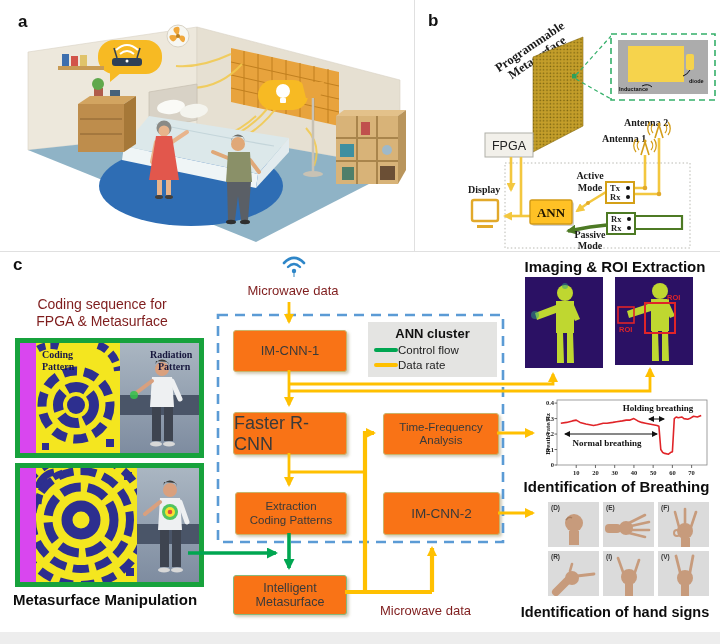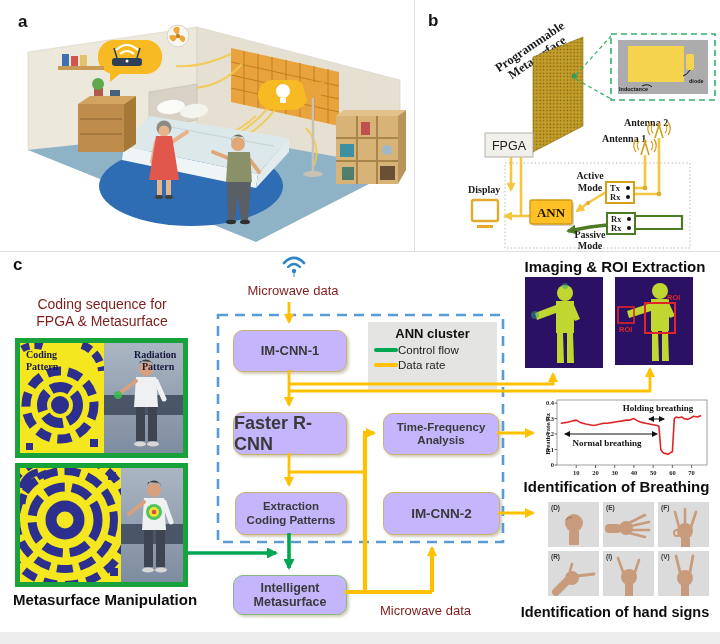--- a/index.html
+++ b/index.html
@@ -6,30 +6,30 @@
   body{width:720px;height:644px;position:relative;overflow:hidden;
        font-family:"Liberation Sans",sans-serif;color:#222;}
   .abs{position:absolute;}
   .figure{position:absolute;inset:0;background:#fff;}
   .divider-v{position:absolute;left:414px;top:0;width:1px;height:252px;background:#e0e0e0;}
   .divider-h{position:absolute;left:0;top:251px;width:720px;height:1px;background:#e0e0e0;}
   .bottom-strip{position:absolute;left:0;top:632px;width:720px;height:12px;background:#ededed;}
   .panel-label{font-weight:bold;font-size:17px;color:#111;}
   
   #panel-c{position:absolute;left:0;top:250px;width:720px;height:394px;}
-  .fbox{position:absolute;background:#c4b5fd;border:1px solid #c9b36b;border-radius:10px;
+  .fbox{position:absolute;background:#f97316;border:1px solid #c9b36b;border-radius:3px;
         box-shadow:2px 2px 3px rgba(120,105,50,.35);display:flex;flex-direction:column;
-        align-items:center;justify-content:center;line-height:1.15;color:#3a3a3a;z-index:3;font-weight:bold;}
+        align-items:center;justify-content:center;line-height:1.15;color:#3a3a3a;z-index:3;}
   .fbox.green{border:1.5px solid #86b97e;}
   .legendbox{position:absolute;background:#e4e4e2;z-index:3;padding:4px 6px 2px 6px;box-sizing:border-box;}
   .legendbox .ttl{font-weight:bold;font-size:13px;text-align:center;color:#111;margin-bottom:3px;}
   .legrow{display:flex;align-items:center;font-size:11.5px;color:#222;margin:3px 0;}
   .swatch{width:24px;height:3.5px;border-radius:2px;}
   .btitle{font-weight:bold;color:#0d0d0d;text-align:center;z-index:3;}
-  .greenframe{position:absolute;border:5px solid #17a23c;background:#c2410c;display:flex;z-index:3;}
+  .greenframe{position:absolute;border:5px solid #17a23c;background:#d946ef;display:flex;z-index:3;padding-left:16px;}
   .smalltext{color:#7f1d1d;}
   .hand-grid{position:absolute;left:548px;top:252px;width:161px;display:grid;
              grid-template-columns:repeat(3,51px);grid-gap:4px;z-index:3;}
   .hand-tile{position:relative;width:51px;height:45px;background:#dbdbdb;}
   .hand-label{position:absolute;left:3px;top:2px;font-size:6.5px;color:#333;font-weight:bold;}
   .tick{font-size:6.5px;fill:#222;font-family:"Liberation Serif",serif;font-weight:bold;}
   svg text{font-family:"Liberation Sans",sans-serif;}
   .serifb{font-family:"Liberation Serif",serif;font-weight:bold;}
 </style>
 </head>
@@ -363,21 +363,21 @@
     </g>
     <circle cx="14" cy="19" r="2.2" fill="#2e86c8"></circle>
     <path d="M14,21 v4" stroke="#7fb4d8" stroke-width="1.6"></path>
   </svg>
   <div class="abs smalltext" style="left:233px;top:33px;width:120px;text-align:center;font-size:13px;z-index:3;">Microwave data</div>
 
   <div class="fbox" style="left:233px;top:80px;width:112px;height:40px;font-size:13px;">
     <span>IM-CNN-1</span>
   </div>
 
-  <div class="legendbox" style="left:368px;top:72px;width:129px;height:70px;">
+  <div class="legendbox" style="left:368px;top:72px;width:129px;height:55px;">
     <div class="ttl">ANN cluster</div>
     <div class="legrow">
       <span class="swatch" style="background:#00a651;"></span>
       <span>Control flow</span>
     </div>
     <div class="legrow">
       <span class="swatch" style="background:#ffc000;"></span>
       <span>Data rate</span>
     </div>
   </div>

